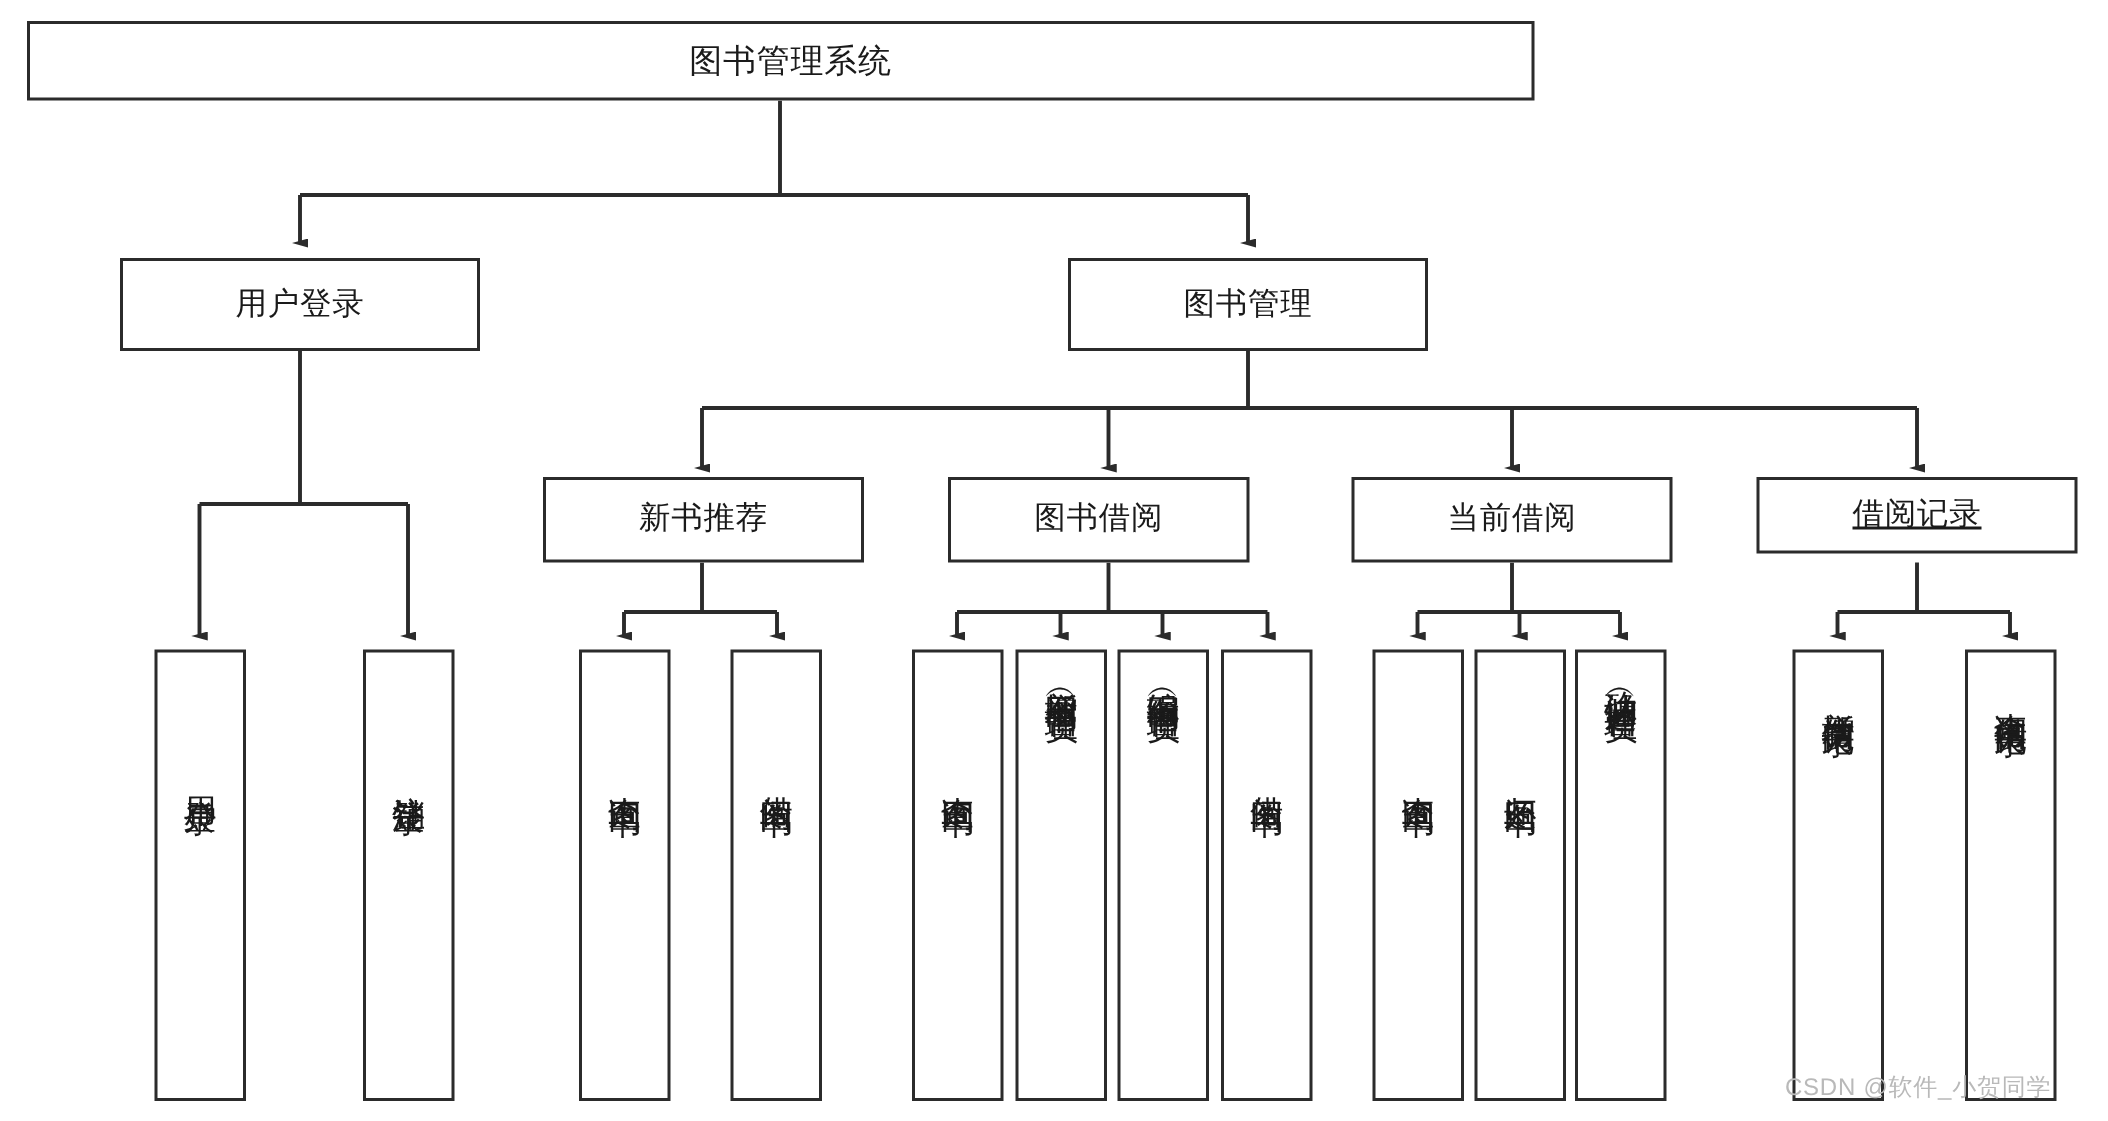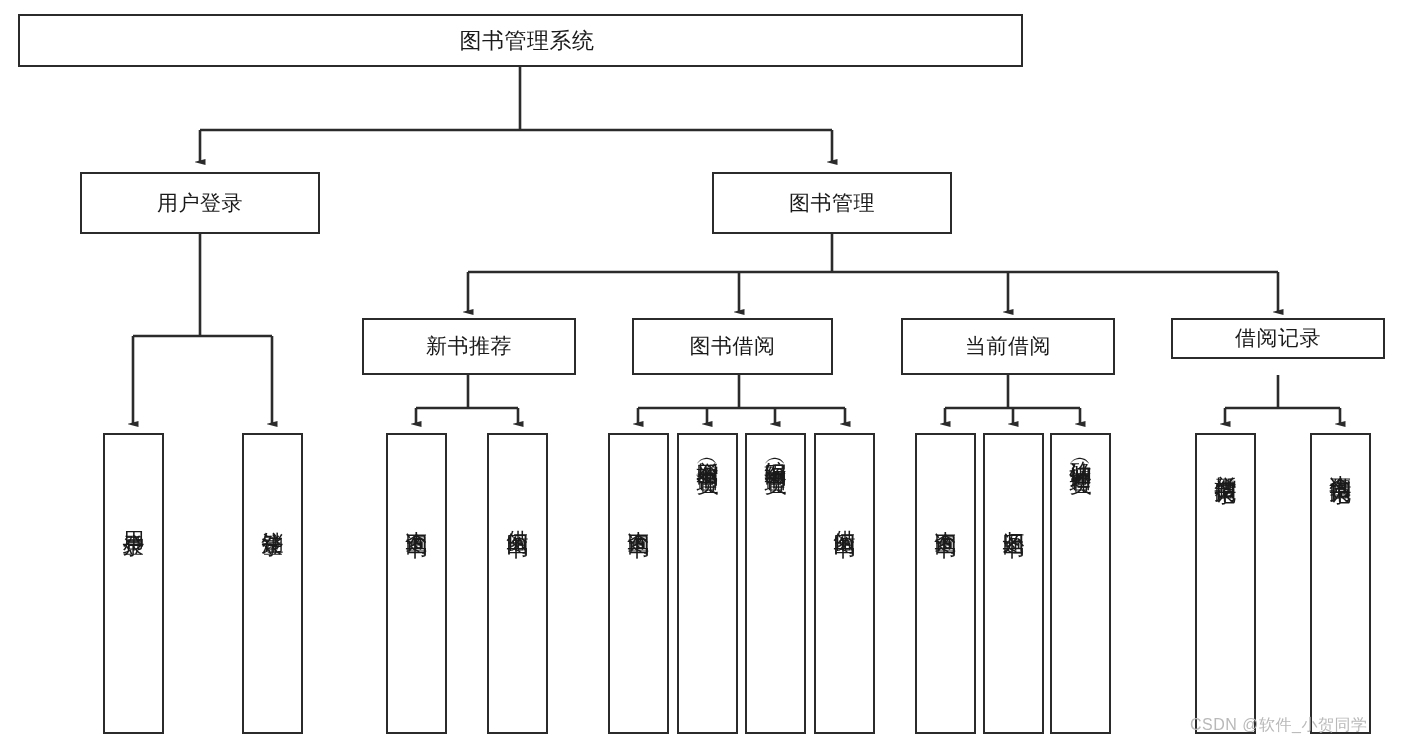--- a/index.html
+++ b/index.html
@@ -142,21 +142,21 @@
 
   <div class="node horiz" style="left:362px; top:318px; width:214px; height:57px;">
     <span class="label">新书推荐</span>
   </div>
   <div class="node horiz" style="left:632px; top:318px; width:201px; height:57px;">
     <span class="label">图书借阅</span>
   </div>
   <div class="node horiz" style="left:901px; top:318px; width:214px; height:57px;">
     <span class="label">当前借阅</span>
   </div>
-  <div class="node horiz" style="left:1171px; top:318px; width:214px; height:41px;">
+  <div class="node horiz" style="left:1171px; top:318px; width:214px; height:51px;text-decoration:underline;">
     <span class="label">借阅记录</span>
   </div>
 
   <div class="node vert mid" style="left:103px; top:433px; width:61px; height:301px;">
     <span class="label">用户登录</span>
   </div>
   <div class="node vert mid" style="left:242px; top:433px; width:61px; height:301px;">
     <span class="label">注销登录</span>
   </div>
 

